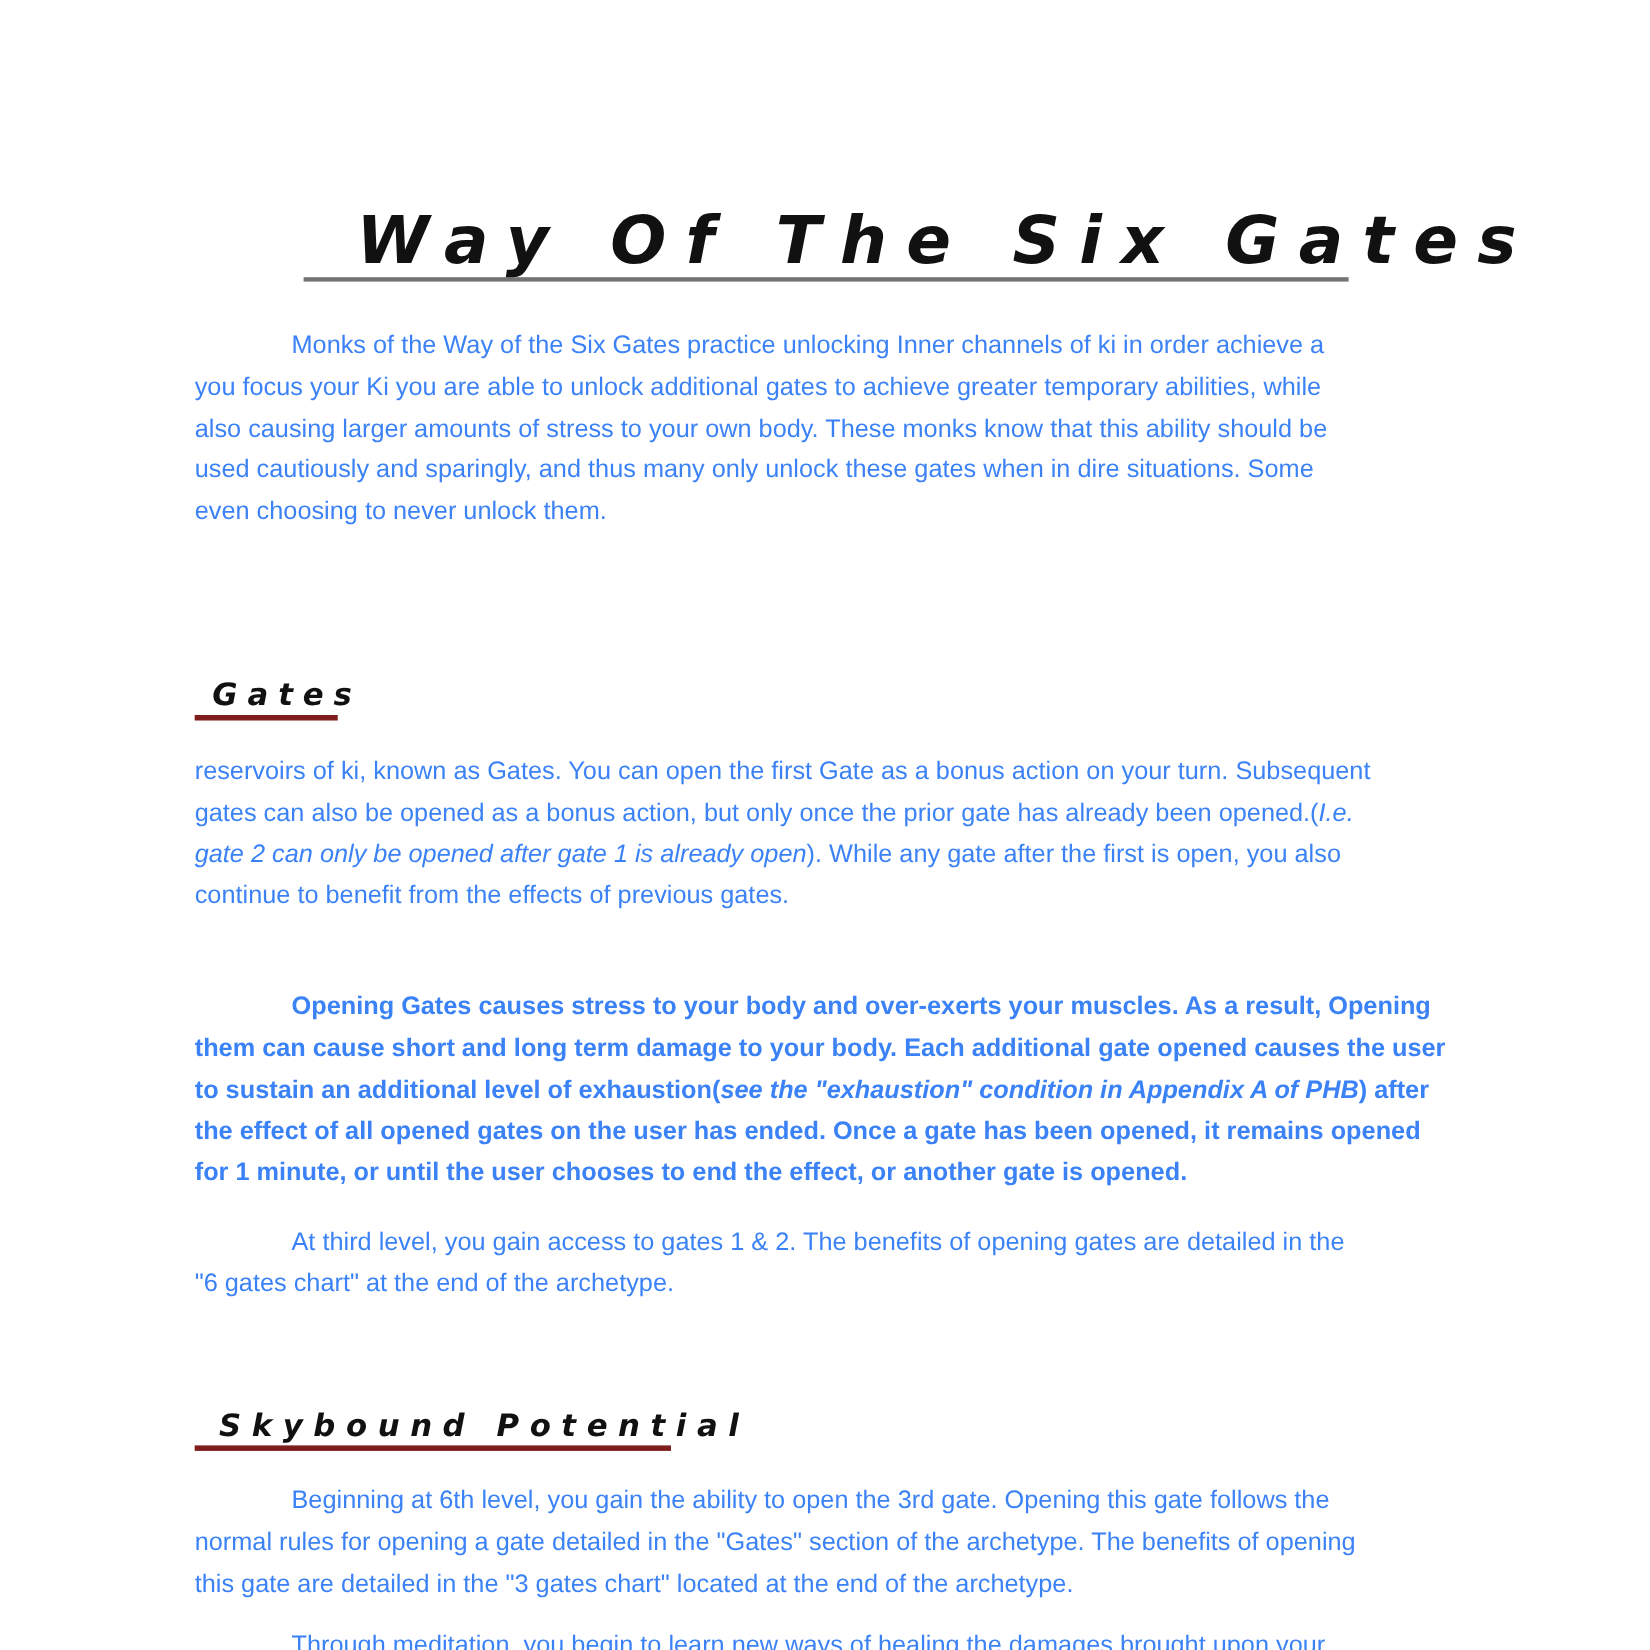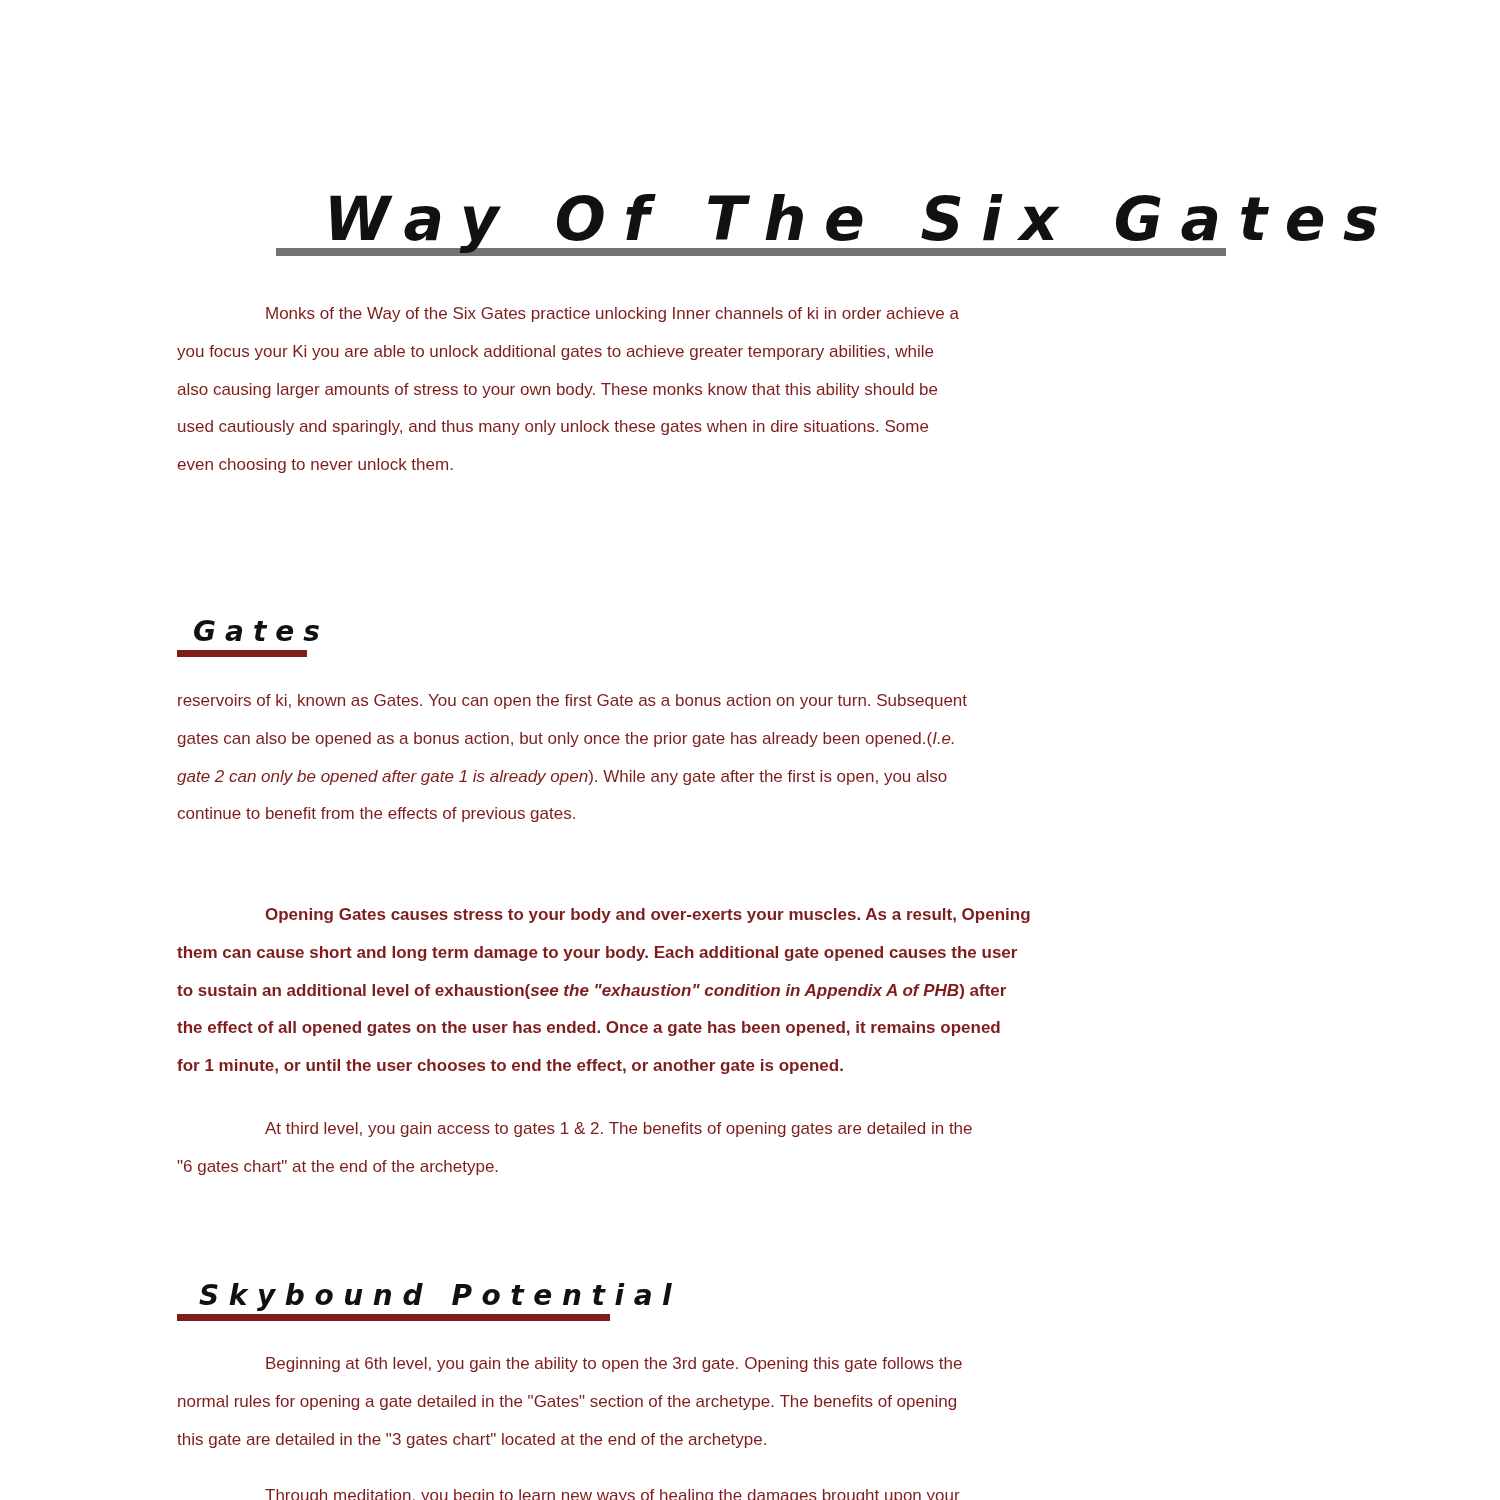--- a/index.html
+++ b/index.html
@@ -20,41 +20,41 @@
       left: 0; top: 0;
       width: 1500px; height: 1500px;
       background: #ffffff;
     }
     .title-wrap {
       position: absolute;
       left: 276px;
       top: 182px;
       width: 950px;
       height: 74px;
-      border-bottom: 8px solid #737373;
+      border-bottom: 4px solid #737373;
       box-sizing: border-box;
     }
     .title {
       position: absolute;
       left: 48px;
       top: 2px;
       font-family: "DejaVu Sans", "Liberation Sans", sans-serif;
       font-weight: bold;
       font-style: italic;
       font-size: 60px;
       line-height: 70px;
       letter-spacing: 17.5px;
       white-space: nowrap;
       color: #111;
     }
     .heading-wrap {
       position: absolute;
       left: 177px;
       box-sizing: border-box;
-      border-bottom: 7px solid #7f1d1d;
+      border-bottom: 5px solid #7f1d1d;
     }
     .heading {
       font-family: "DejaVu Sans", "Liberation Sans", sans-serif;
       font-weight: bold;
       font-style: italic;
       font-size: 28px;
       line-height: 36px;
       white-space: nowrap;
       color: #111;
       padding-left: 16px;
@@ -62,23 +62,23 @@
     .h-gates { top: 614px; width: 130px; }
     .h-gates .heading { letter-spacing: 9px; }
     .h-sky { top: 1278px; width: 433px; }
     .h-sky .heading { letter-spacing: 9.6px; padding-left: 22px; }
 
     .para {
       position: absolute;
       left: 177px;
       width: 1150px;
       font-family: "Liberation Sans", "DejaVu Sans", sans-serif;
-      font-size: 17px;
+      font-size: 23px;
       line-height: 37.8px;
-      color: #7f1d1d;
+      color: #3b82f6;
     }
     .line {
       display: block;
       white-space: nowrap;
       height: 37.8px;
     }
     .line.indent { padding-left: 88px; }
     em { font-style: italic; }
 
     .p1 { top: 295px; }

